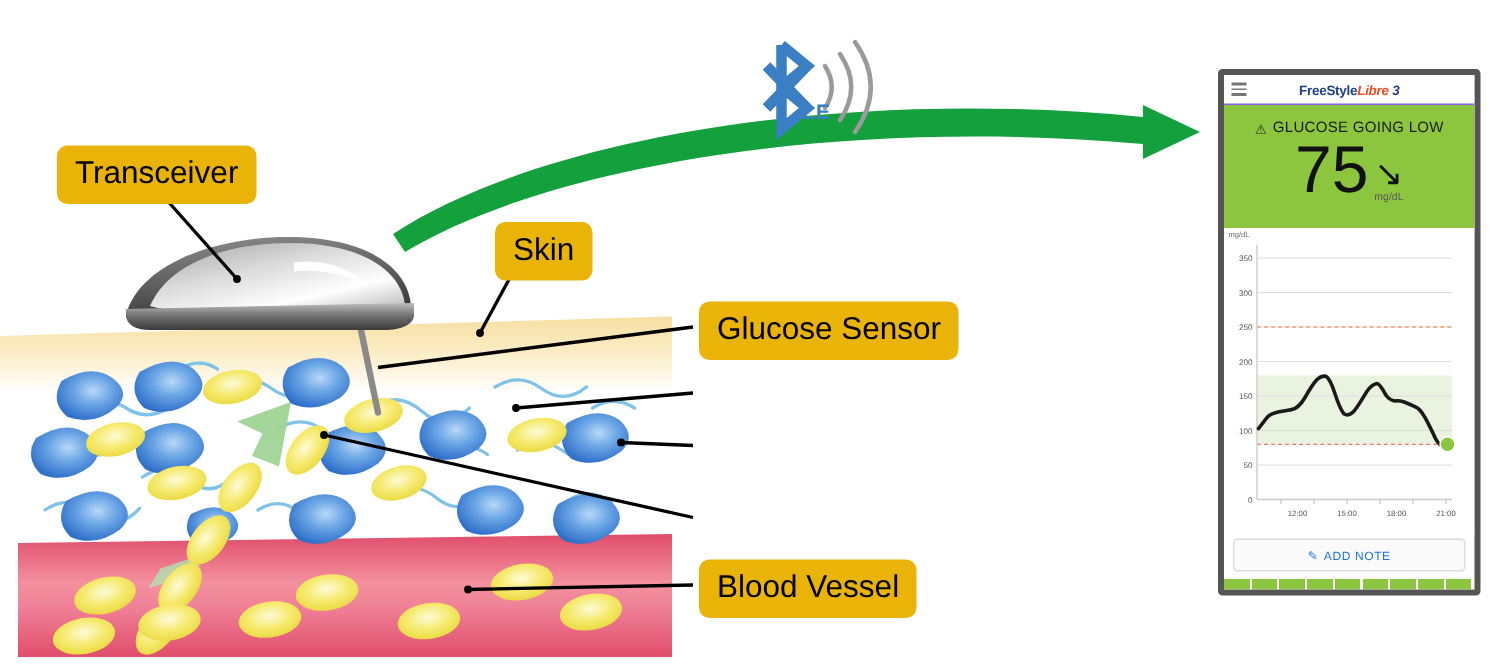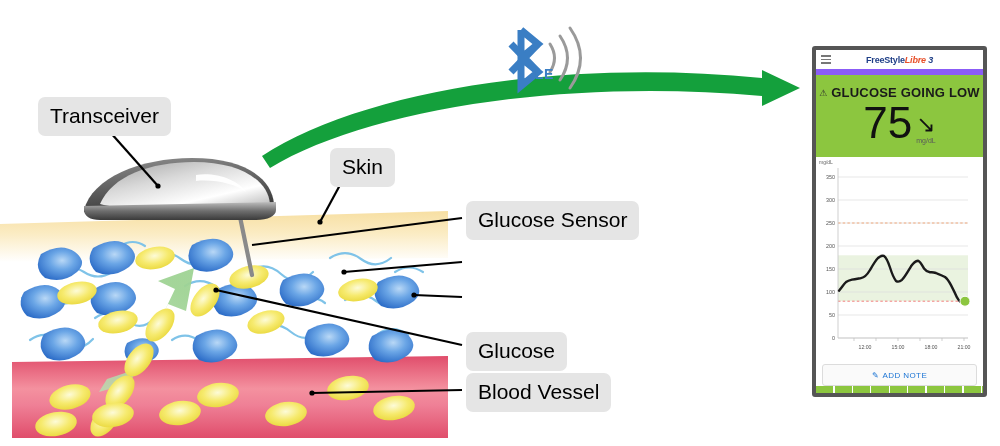--- a/index.html
+++ b/index.html
@@ -1,19 +1,19 @@
 <!DOCTYPE html>
 <html><head>
 <meta charset="utf-8">
 <style>
   html,body{margin:0;padding:0;background:#ffffff;}
   body{width:1000px;height:446px;position:relative;overflow:hidden;
        font-family:"Liberation Sans",sans-serif;}
   #stage{position:absolute;left:0;top:0;width:1000px;height:446px;}
-  .lbl{position:absolute;background:#e5e5e5;border-radius:7px;
+  .lbl{position:absolute;background:#eab308;border-radius:7px;
        color:#000;font-size:21px;line-height:1;
        padding:8px 12px 10px 12px;white-space:nowrap;
        font-family:"Liberation Sans",sans-serif;}
   svg{display:block;}
   .phone-wrap{position:absolute;}
 </style>
 </head>
 <body>
 
 <div id="stage">
@@ -175,49 +175,48 @@
     <g fill="none" stroke="#9a9a9a" stroke-width="3" stroke-linecap="round">
       <path d="M550,44 q9,14 0,28"></path>
       <path d="M560,36 q15,22 0,44"></path>
       <path d="M570,28 q21,30 0,60"></path>
     </g>
   </svg>
 
   <div class="lbl" style="left:38px;top:97px;">Transceiver</div>
   <div class="lbl" style="left:330px;top:148px;">Skin</div>
   <div class="lbl" style="left:466px;top:201px;">Glucose Sensor</div>
-  <div class="lbl" style="left:466px;top:332px;">Glucose</div>
   <div class="lbl" style="left:466px;top:373px;">Blood Vessel</div>
 
   <div style="position:absolute;left:535px;top:66px;font-size:14px;font-weight:bold;
               color:#3a7ec4;letter-spacing:0.5px;">LE</div>
 
   <div class="phone-wrap" style="left:812px;top:46px;width:175px;height:351px;
               border:4px solid #555;border-radius:3px;background:#ffffff;
               box-sizing:border-box;overflow:hidden;">
 
     <div style="height:19px;display:flex;align-items:center;position:relative;
-                border-bottom:6px solid #8b5cf6;background:#fff;">
+                border-bottom:1px solid #8b5cf6;background:#fff;">
       <div style="position:absolute;left:5px;top:5px;width:10px;height:9px;
                   display:flex;flex-direction:column;justify-content:space-between;">
         <span style="display:block;height:1.6px;background:#777;"></span>
         <span style="display:block;height:1.6px;background:#777;"></span>
         <span style="display:block;height:1.6px;background:#777;"></span>
       </div>
       <div style="width:100%;text-align:center;font-size:9px;font-weight:bold;
                   letter-spacing:-0.2px;">
         <span style="color:#1f3f87;">FreeStyle</span><span style="color:#e8502a;font-style:italic;">Libre</span>
         <span style="color:#1f3f87;font-style:italic;">3</span>
       </div>
     </div>
 
     <div style="background:#8cc63f;height:82px;position:relative;">
       <div style="display:flex;align-items:center;justify-content:center;padding-top:10px;gap:4px;">
         <span style="font-size:9px;color:#2a2a2a;">⚠</span>
-        <span style="font-size:13px;font-weight:bold;color:#1a1a1a;letter-spacing:0.2px;">GLUCOSE GOING LOW</span>
+        <span style="font-size:10px;font-weight:normal;color:#1a1a1a;letter-spacing:0.2px;">GLUCOSE GOING LOW</span>
       </div>
       <div style="display:flex;align-items:flex-end;justify-content:center;margin-top:2px;">
         <span style="font-size:44px;font-weight:normal;color:#111;line-height:0.95;">75</span>
         <span style="display:flex;flex-direction:column;align-items:flex-start;margin-left:4px;">
           <span style="font-size:23px;color:#111;line-height:1;">↘</span>
           <span style="font-size:7px;color:#5a5a5a;margin-top:1px;">mg/dL</span>
         </span>
       </div>
       <div style="position:absolute;right:5px;bottom:-6px;width:0;height:0;
                   border-left:6px solid transparent;border-right:6px solid transparent;

